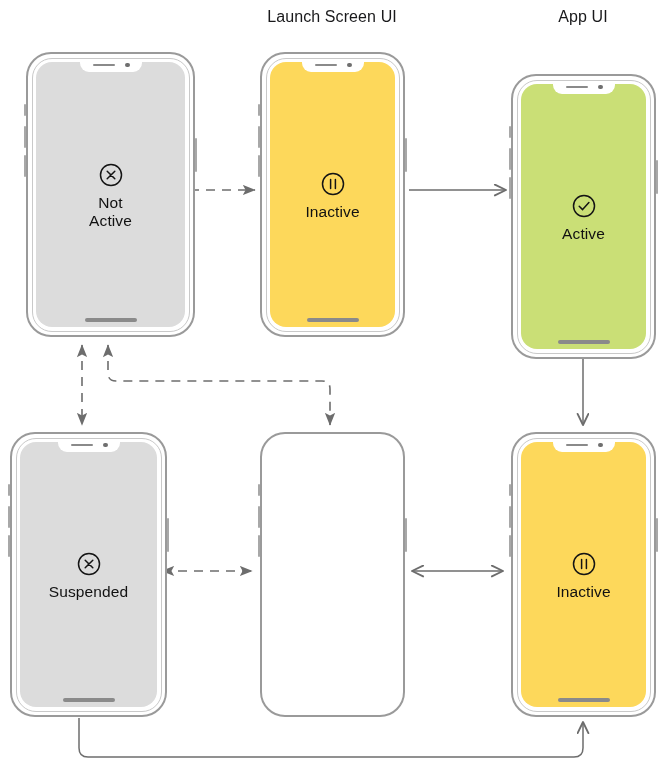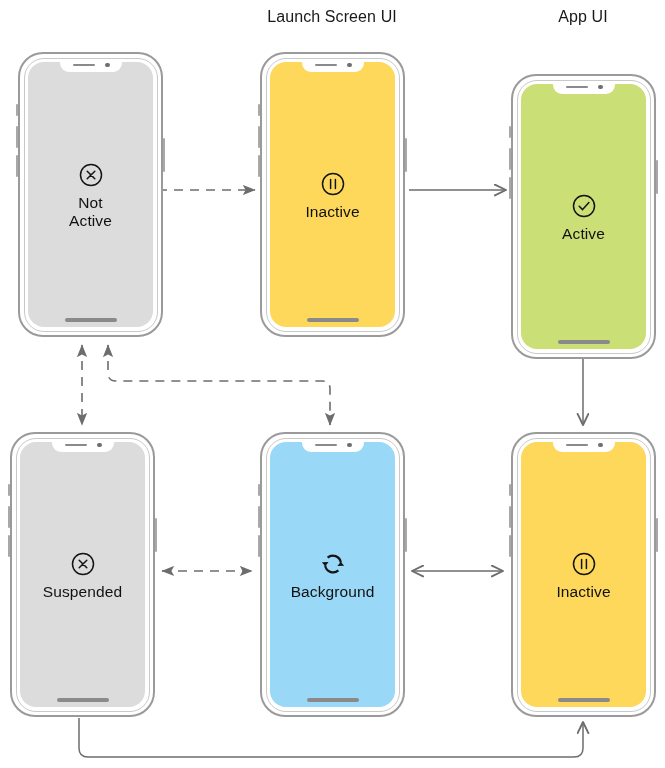--- a/index.html
+++ b/index.html
@@ -108,21 +108,21 @@
 
     <line x1="583" y1="345" x2="583" y2="425" stroke="#6d6d6d" stroke-width="1.5" marker-start="url(#ah-open-rev)" marker-end="url(#ah-open)"></line>
 
     <line x1="162" y1="571" x2="252" y2="571" stroke="#6d6d6d" stroke-width="1.6" stroke-dasharray="9 7" marker-start="url(#ah-filled-rev)" marker-end="url(#ah-filled)"></line>
 
     <line x1="412" y1="571" x2="503" y2="571" stroke="#6d6d6d" stroke-width="1.5" marker-start="url(#ah-open-rev)" marker-end="url(#ah-open)"></line>
 
     <path d="M79,718 L79,748 Q79,757 88,757 L574,757 Q583,757 583,748 L583,722" fill="none" stroke="#6d6d6d" stroke-width="1.5" marker-end="url(#ah-open)"></path>
   </svg>
 
-  <div class="phone" style="left:18px;top:52px;">
+  <div class="phone" style="left:26px;top:52px;padding-left:24px;">
     <div class="outer"></div>
     <div class="btn-side btn-mute"></div>
     <div class="btn-side btn-vol-up"></div>
     <div class="btn-side btn-vol-dn"></div>
     <div class="btn-side btn-power"></div>
     <div class="inner">
       <div class="screen" style="background:#dcdcdc;">
         <div class="screen-content">
           <span class="state-icon">
             <svg viewBox="0 0 30 30" width="30" height="30">
@@ -193,21 +193,21 @@
         </div>
       </div>
       <div class="notch">
         <div class="speaker"></div>
         <div class="camera"></div>
       </div>
       <div class="home-ind"></div>
     </div>
   </div>
 
-  <div class="phone" style="left:10px;top:432px;">
+  <div class="phone" style="left:10px;top:432px;padding-left:12px;">
     <div class="outer"></div>
     <div class="btn-side btn-mute"></div>
     <div class="btn-side btn-vol-up"></div>
     <div class="btn-side btn-vol-dn"></div>
     <div class="btn-side btn-power"></div>
     <div class="inner">
       <div class="screen" style="background:#dcdcdc;">
         <div class="screen-content">
           <span class="state-icon">
             <svg viewBox="0 0 30 30" width="30" height="30">
@@ -227,42 +227,20 @@
       <div class="home-ind"></div>
     </div>
   </div>
 
   <div class="phone" style="left:260px;top:432px;">
     <div class="outer"></div>
     <div class="btn-side btn-mute"></div>
     <div class="btn-side btn-vol-up"></div>
     <div class="btn-side btn-vol-dn"></div>
     <div class="btn-side btn-power"></div>
-    <div class="inner">
-      <div class="screen" style="background:#9ad8f7;">
-        <div class="screen-content">
-          <span class="state-icon">
-            <svg viewBox="0 0 30 30" width="30" height="30">
-              <path d="M7.2,16.4 A8,8 0 0 0 20.4,21.4" fill="none" stroke="#141414" stroke-width="2.2" stroke-linecap="butt"></path>
-              <path d="M22.8,13.6 A8,8 0 0 0 9.6,8.6" fill="none" stroke="#141414" stroke-width="2.2" stroke-linecap="butt"></path>
-              <path d="M10.6,13.0 L7.2,17.2 L3.9,13.3 Z" fill="#141414"></path>
-              <path d="M19.4,17.0 L22.8,12.8 L26.1,16.7 Z" fill="#141414"></path>
-            </svg>
-          </span>
-          <div class="state-label">
-            <div>Background</div>
-          </div>
-        </div>
-      </div>
-      <div class="notch">
-        <div class="speaker"></div>
-        <div class="camera"></div>
-      </div>
-      <div class="home-ind"></div>
-    </div>
   </div>
 
   <div class="phone" style="left:511px;top:432px;">
     <div class="outer"></div>
     <div class="btn-side btn-mute"></div>
     <div class="btn-side btn-vol-up"></div>
     <div class="btn-side btn-vol-dn"></div>
     <div class="btn-side btn-power"></div>
     <div class="inner">
       <div class="screen" style="background:#fdd85b;">

